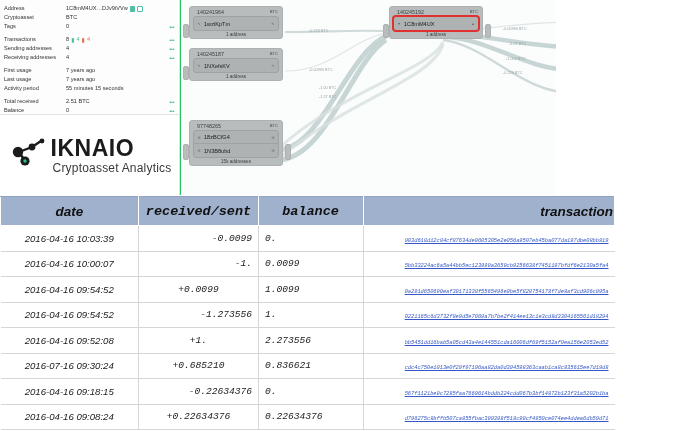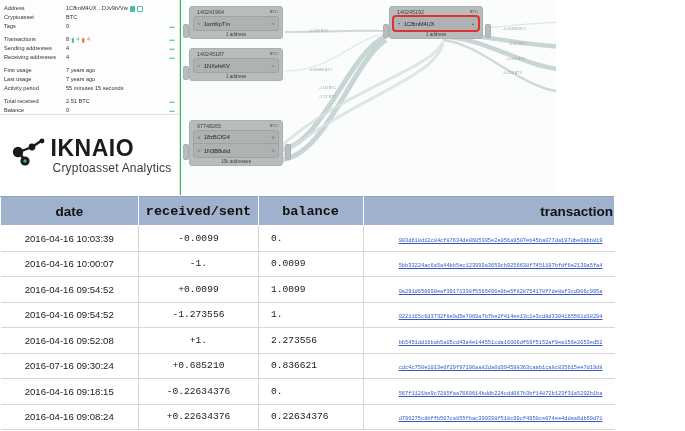--- a/index.html
+++ b/index.html
@@ -79,36 +79,36 @@
   .gnode.selected .gnode-body { border: 1px solid #e03030; box-shadow: 0 0 0 1px #e03030; }
   .side-tab {
     position: absolute; background: #b9bcbd; border: 1px solid #aeb1b2;
     width: 6px; border-radius: 2px; font-size: 3.6px; color: #4a4f50;
     writing-mode: vertical-rl; text-align: center; line-height: 6px;
   }
   .edge-label { position: absolute; font-size: 3.8px; color: #9aa6a8; white-space: nowrap; }
 
   
   .tbl-wrap { position: absolute; left: 0; top: 196px; width: 685px; height: 235px; background: #fff; }
-  table.ledger { width: 615px; border-collapse: collapse; table-layout: fixed; }
+  table.ledger { width: 615px; border-collapse: collapse; table-layout: fixed; font-style: italic; }
   table.ledger th {
     background: #9fb1cd; color: #111; font-size: 13.5px; font-weight: bold;
     height: 29px; border: 1px solid #ffffff; border-top: 1px solid #8ea3c2;
   }
   table.ledger td {
     height: 25.5px; border-bottom: 1px solid #d6d6d6; border-right: 1px solid #d6d6d6;
-    font-size: 9.6px; color: #1a1a1a; padding: 0 12px; vertical-align: middle;
+    font-size: 9.6px; color: #1a1a1a; padding: 0 6px; vertical-align: middle;
   }
   table.ledger td:last-child { border-right: none; }
   .c-date { width: 138px; text-align: center; font-family: "Liberation Sans", sans-serif; }
   .c-amt  { width: 120px; text-align: center; font-family: "Liberation Mono", monospace; font-size: 10px; }
   .c-bal  { width: 105px; text-align: left; padding-left: 18px; font-family: "Liberation Mono", monospace; font-size: 10px; }
   .c-tx   { text-align: right; }
   .pos { color: #167d28; }
-  .neg { color: #b02020; }
+  .neg { color: #b02020; text-align: right; }
   .txlink {
     color: #3558c6; text-decoration: underline; font-size: 5.4px;
     font-family: "Liberation Mono", monospace; letter-spacing: -0.05px; word-break: break-all;
   }
 </style>
 </head>
 <body>
 
 <div id="app">
 

